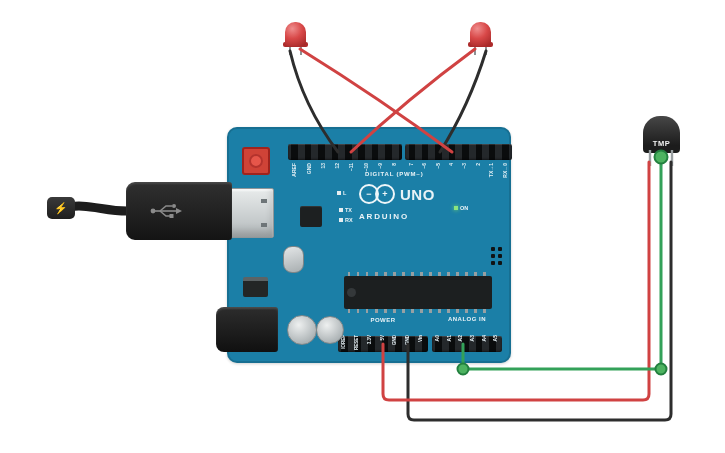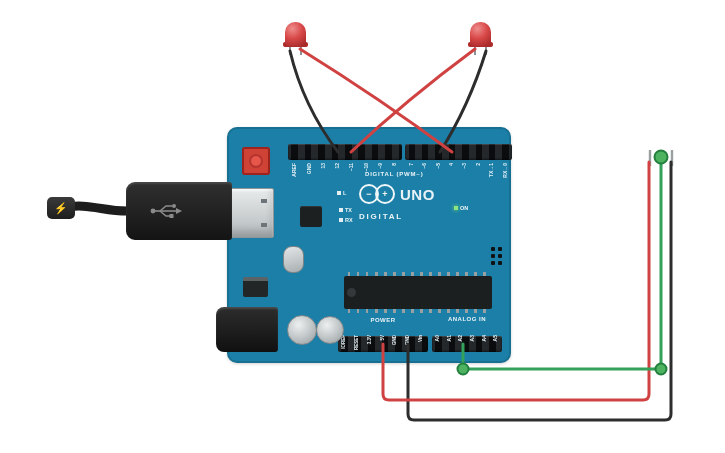--- a/index.html
+++ b/index.html
@@ -236,21 +236,21 @@
 
     <div class="silk lbl-digital">DIGITAL (PWM~)</div>
     <div class="silk lbl-power">POWER</div>
     <div class="silk lbl-analog">ANALOG IN</div>
 
     <div class="logo">
       <div class="ring">−</div>
       <div class="ring">+</div>
     </div>
     <div class="silk uno">UNO</div>
-    <div class="silk brand">DIGITAL</div>
+    <div class="silk brand">ARDUINO</div>
 
     <div class="ledrow row-l">
       <i class="sq"></i>
       <b>L</b>
     </div>
     <div class="ledrow row-tx">
       <i class="sq"></i>
       <b>TX</b>
     </div>
     <div class="ledrow row-rx">
@@ -307,20 +307,23 @@
     <i class="flange"></i>
     <i class="bulb"></i>
   </div>
   <div class="led led2">
     <i class="leg l"></i>
     <i class="leg r"></i>
     <i class="flange"></i>
     <i class="bulb"></i>
   </div>
 
+  <div class="tmp">
+    <b>TMP</b>
+  </div>
 
   <div class="usb-plug">
     <svg class="usb-logo" width="34" height="16" viewBox="0 0 34 16">
       <circle cx="3" cy="8" r="2.4" fill="#8b8b8b"></circle>
       <path d="M3 8 H26" stroke="#8b8b8b" stroke-width="1.6"></path>
       <path d="M10 8 L16 3 H22" stroke="#8b8b8b" stroke-width="1.6" fill="none"></path>
       <path d="M10 8 L16 13 H21" stroke="#8b8b8b" stroke-width="1.6" fill="none"></path>
       <circle cx="24" cy="3" r="2" fill="#8b8b8b"></circle>
       <rect x="19.5" y="11" width="4" height="4" fill="#8b8b8b"></rect>
       <path d="M26 5 L32 8 L26 11 Z" fill="#8b8b8b"></path>

